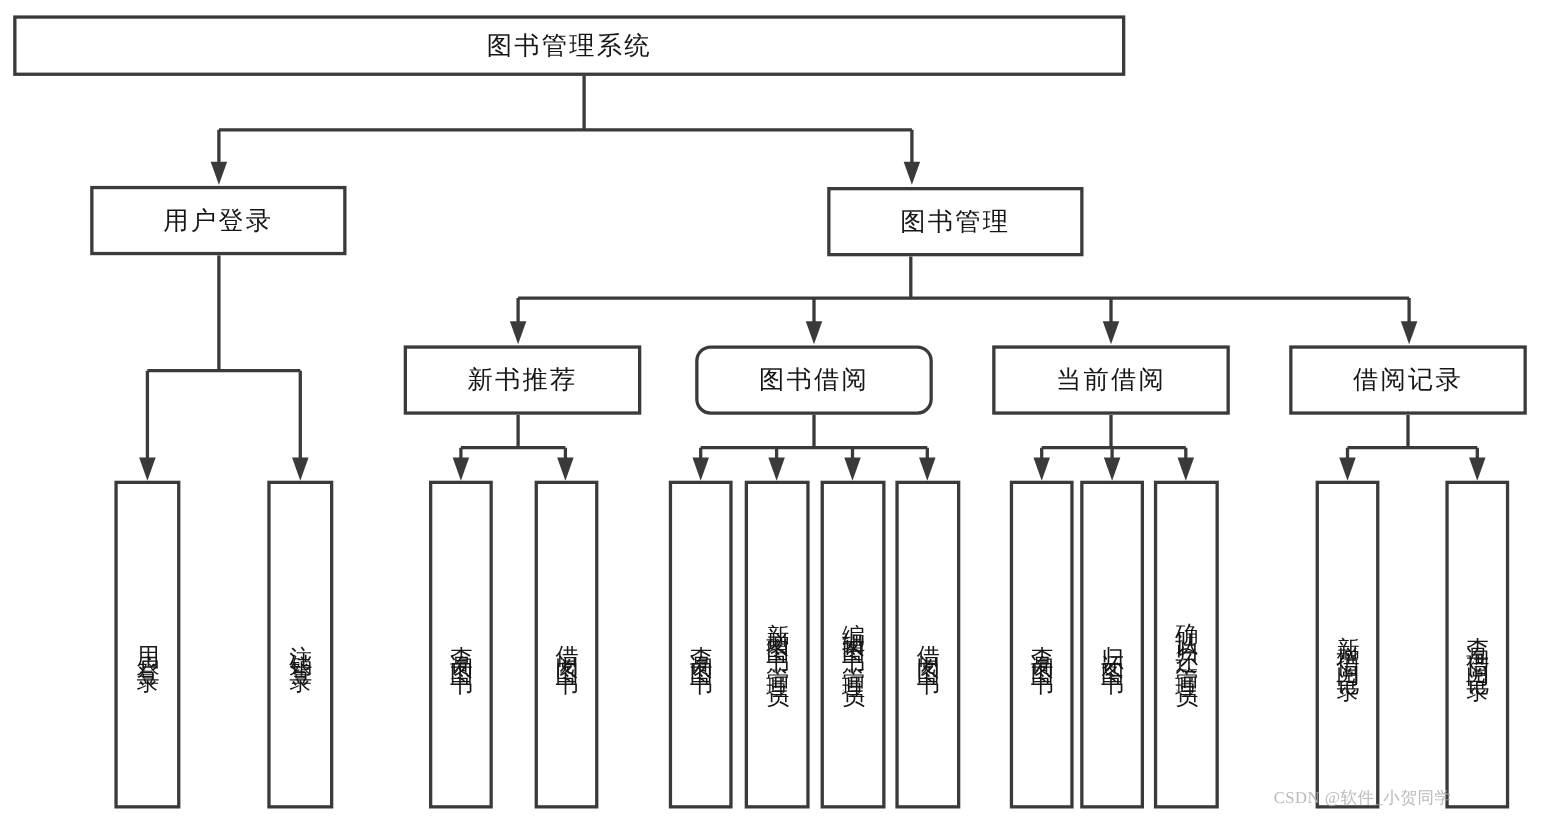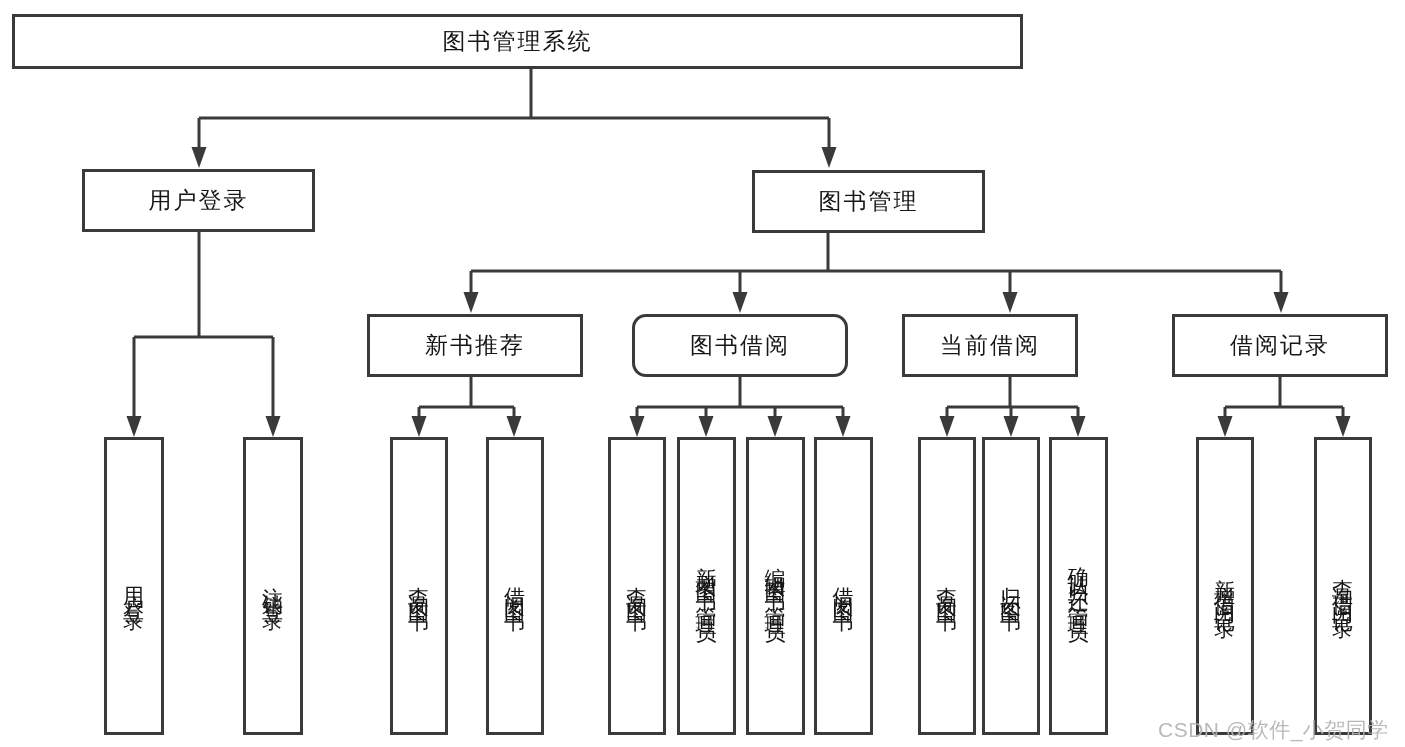--- a/index.html
+++ b/index.html
@@ -33,25 +33,26 @@
   .v{
     writing-mode:vertical-rl;
     font-size:21px;
     letter-spacing:8px;
     line-height:1;
     top:437px;height:298px;
   }
   .watermark{
     position:absolute;
     z-index:3;
-    font-size:21px;
+    font-size:15px;
     letter-spacing:0.5px;
     color:var(--watermark);
     opacity:0.92;
     white-space:nowrap;
+    font-family:Liberation Serif, serif;
   }
 </style>
 </head>
 <body>
 
 <div class="canvas">
 
   <svg class="wires" viewBox="0 0 1405 747" xmlns="http://www.w3.org/2000/svg">
     <g stroke="#3a3a3a" stroke-width="3" fill="none">
 
@@ -92,21 +93,21 @@
     </g>
   </svg>
 
   <div class="node h" style="left:12px;top:14px;width:1011px;height:55px;">图书管理系统</div>
 
   <div class="node h" style="left:82px;top:169px;width:233px;height:63px;">用户登录</div>
   <div class="node h" style="left:712px;top:170px;width:233px;height:63px;margin-left:40px;">图书管理</div>
 
   <div class="node h" style="left:367px;top:314px;width:216px;height:63px;">新书推荐</div>
   <div class="node h" style="left:632px;top:314px;width:216px;height:63px;border-radius:14px;">图书借阅</div>
-  <div class="node h" style="left:902px;top:314px;width:176px;height:63px;">当前借阅</div>
+  <div class="node h" style="left:902px;top:314px;width:216px;height:63px;">当前借阅</div>
   <div class="node h" style="left:1172px;top:314px;width:216px;height:63px;">借阅记录</div>
 
   <div class="node v" style="left:104px;width:60px;">用户登录</div>
   <div class="node v" style="left:243px;width:60px;">注销登录</div>
 
   <div class="node v" style="left:390px;width:58px;">查询图书</div>
   <div class="node v" style="left:486px;width:58px;">借阅图书</div>
 
   <div class="node v" style="left:608px;width:58px;">查询图书</div>
   <div class="node v" style="left:677px;width:59px;">新增图书（管理员）</div>

